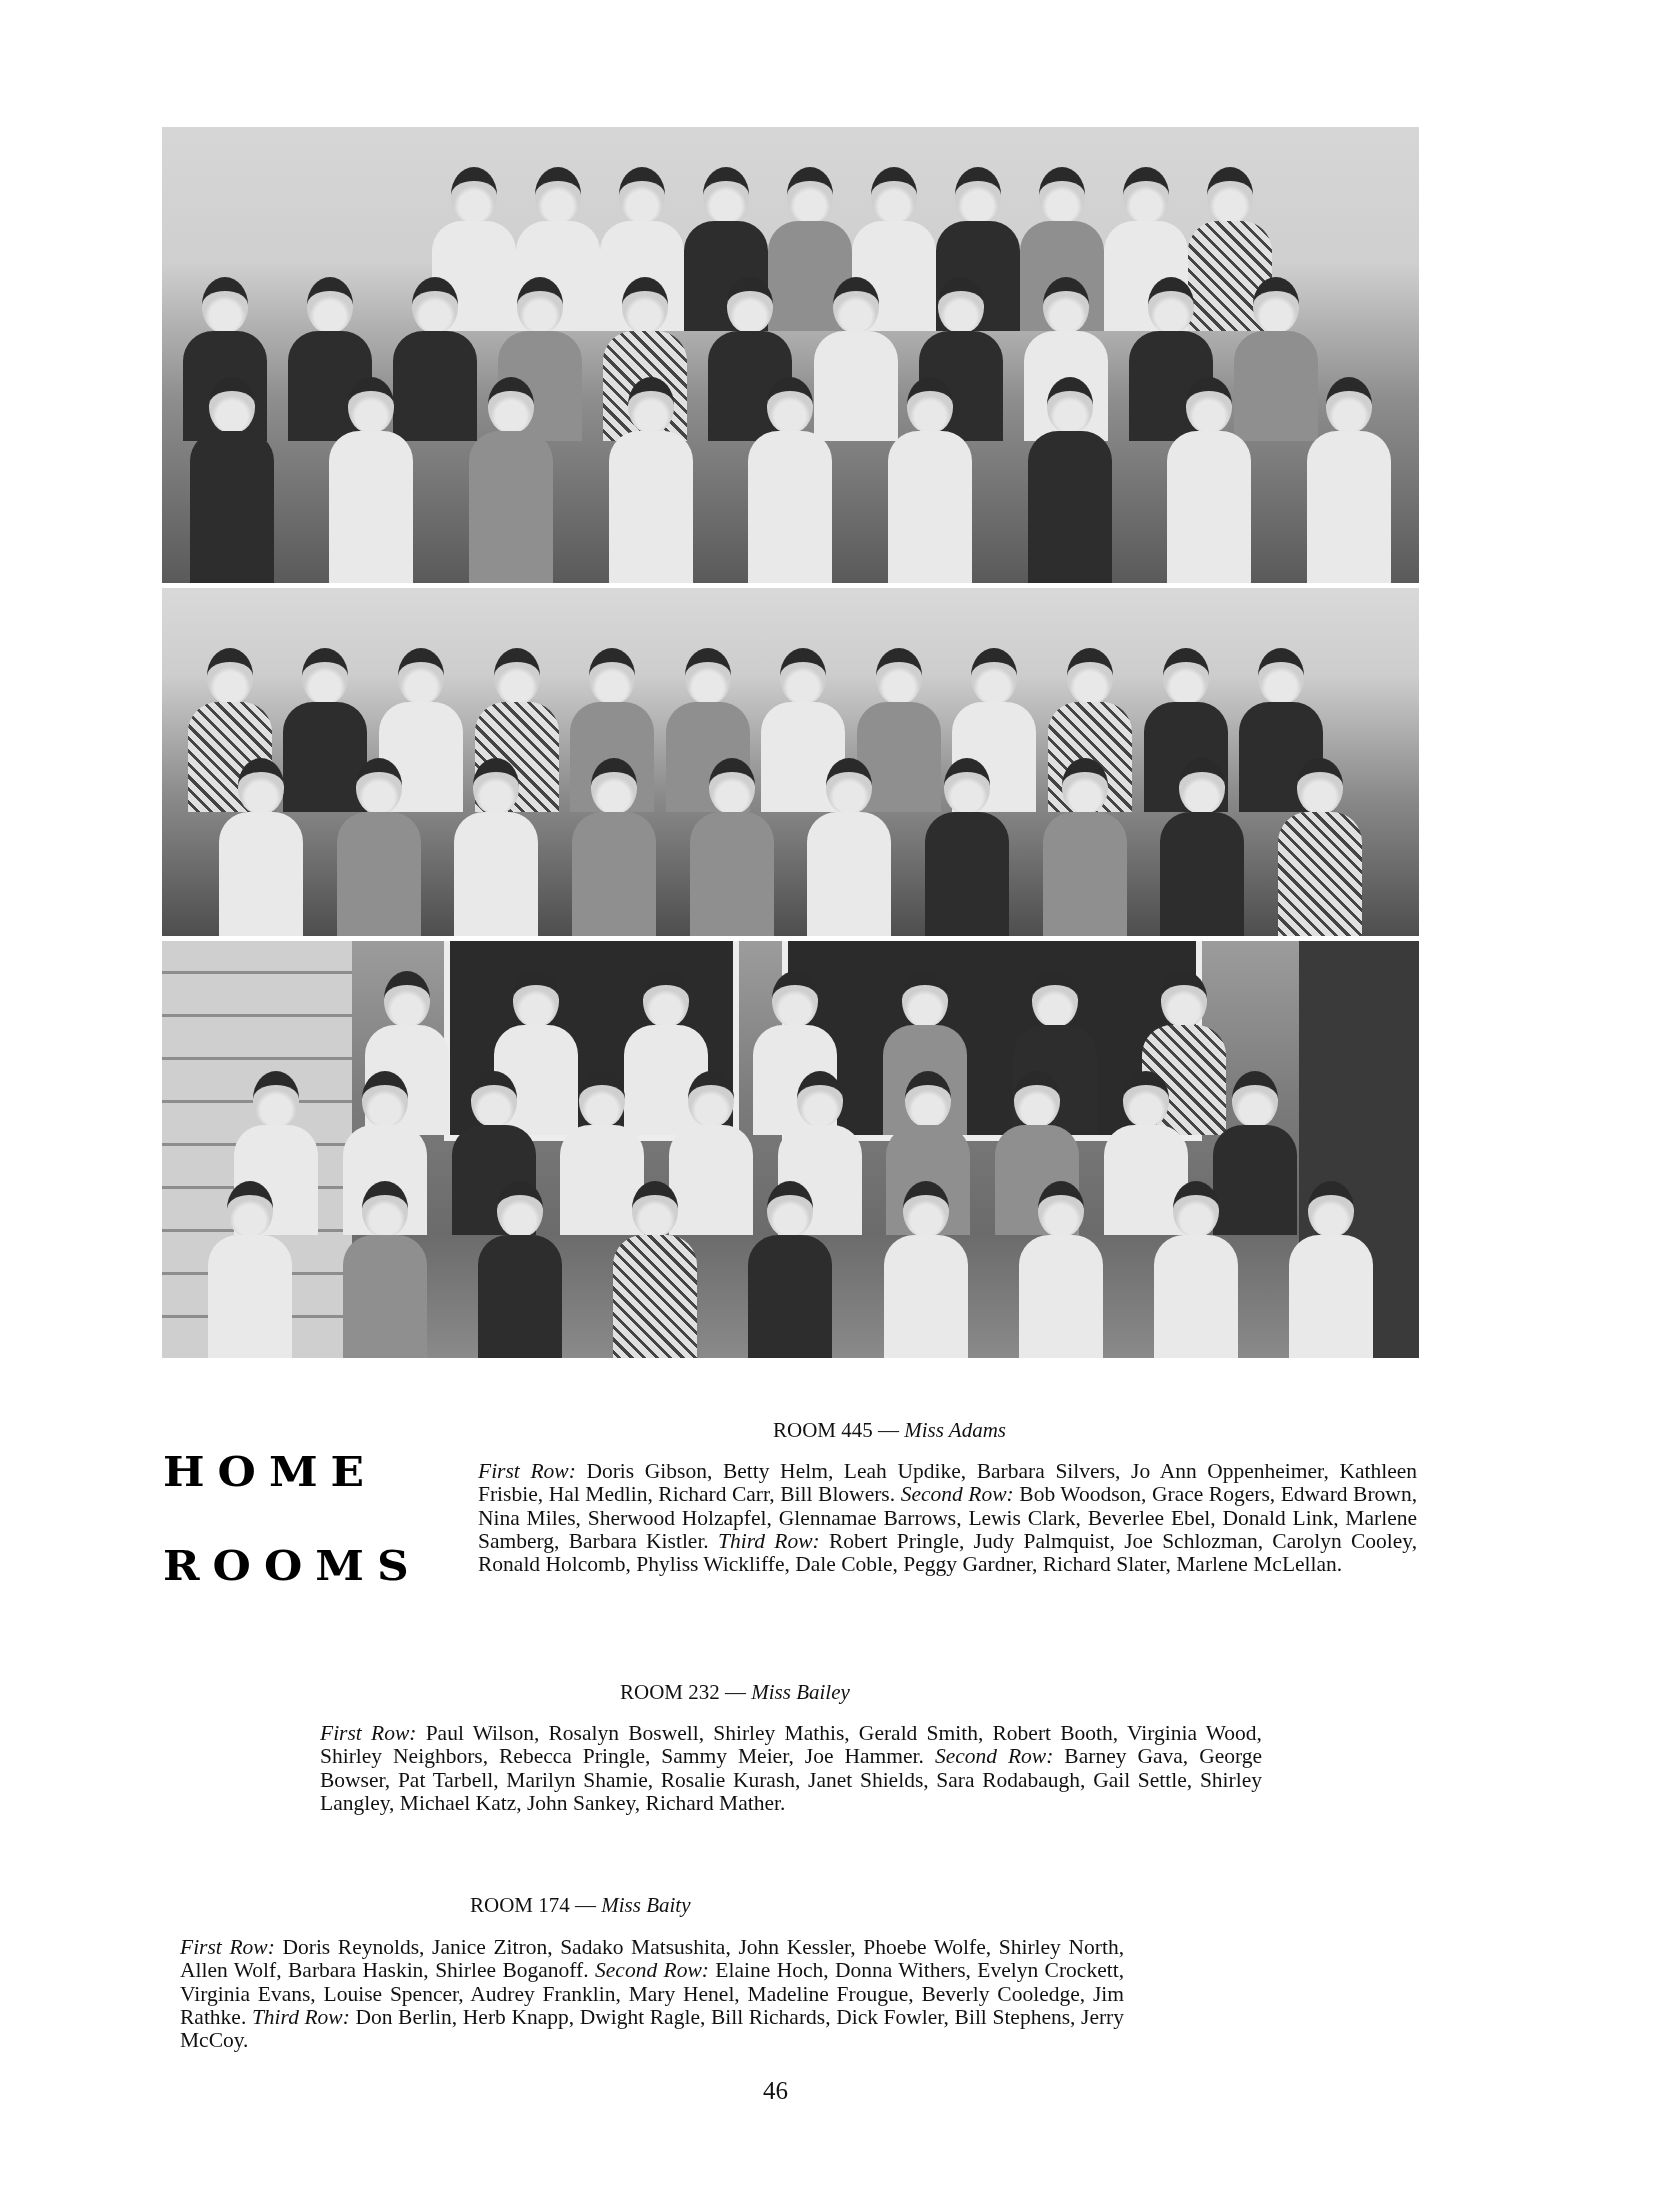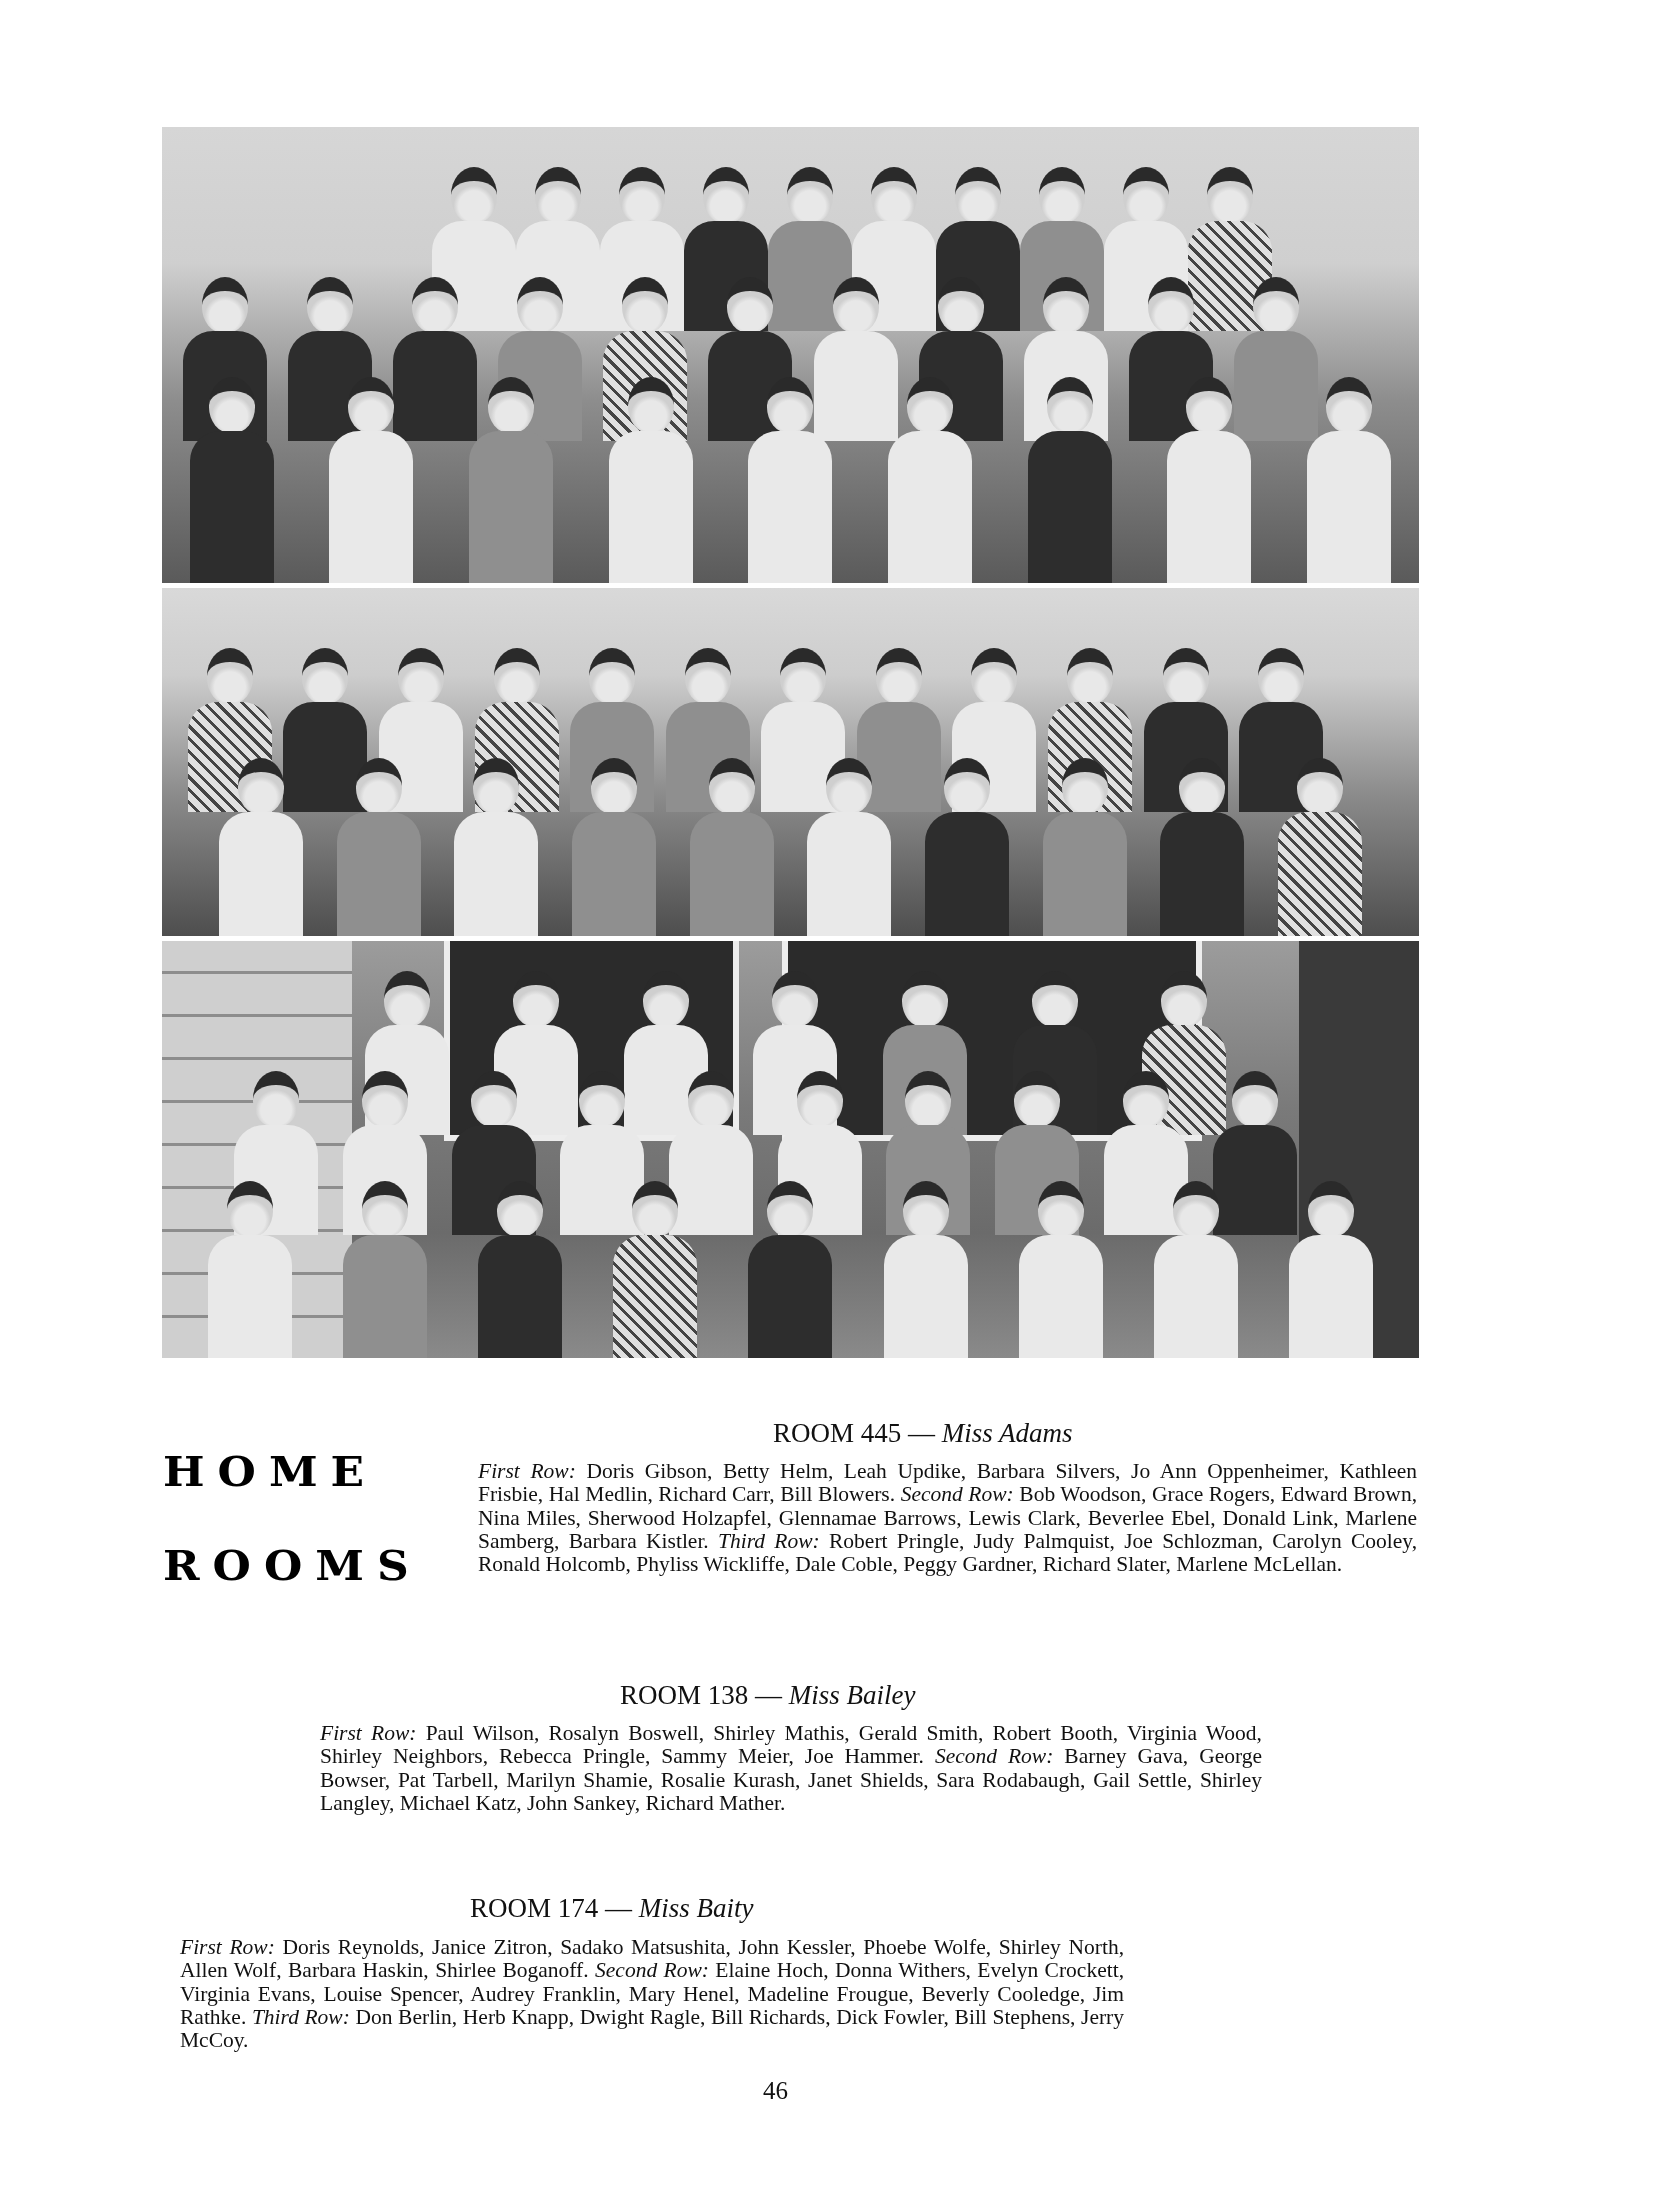--- a/index.html
+++ b/index.html
@@ -25,21 +25,21 @@
   .stone { position: absolute; top: 0; bottom: 0; background:
            repeating-linear-gradient(0deg, #cfcfcf 0 40px, #8d8d8d 40px 43px),
            #bdbdbd; }
   .door { position: absolute; top: 0; height: 200px; background: #2b2b2b; border: 6px solid #ededed; border-top: 0; box-sizing: border-box; }
 
   .title-block { position: absolute; left: 163px; top: 1450px; width: 290px;
                  font-family: "DejaVu Serif", serif; font-weight: 900; color: #000; }
   .title-line { font-size: 44px; letter-spacing: 13px; line-height: 1; transform: scaleY(0.92); }
   #title-line-2 { margin-top: 50px; }
 
-  .room-head { position: absolute; font-size: 27px; text-align: right; color: #111; }
+  .room-head { position: absolute; font-size: 21px; text-align: right; color: #111; }
   .room-head .teacher { font-style: italic; }
   .room-body { position: absolute; font-size: 21.5px; line-height: 23.3px; text-align: justify; color: #111; }
   .room-body i { font-style: italic; }
 
   #page-number { position: absolute; left: 763px; top: 2077px; font-size: 25px; color: #111; }
 </style>
 </head>
 <body>
 
 <div class="photo" id="photo-1">
@@ -391,21 +391,21 @@
 <div class="room-head" style="left:773px;top:1418px;">
   <span>ROOM 445</span><span> — </span><span class="teacher">Miss Adams</span>
 </div>
 <div class="room-body" style="left:478px;top:1460px;width:939px;">
   <i>First Row:</i> <span>Doris Gibson, Betty Helm, Leah Updike, Barbara Silvers, Jo Ann Oppenheimer, Kathleen Frisbie, Hal Medlin, Richard Carr, Bill Blowers.</span>
   <i>Second Row:</i> <span>Bob Woodson, Grace Rogers, Edward Brown, Nina Miles, Sherwood Holzapfel, Glennamae Barrows, Lewis Clark, Beverlee Ebel, Donald Link, Marlene Samberg, Barbara Kistler.</span>
   <i>Third Row:</i> <span>Robert Pringle, Judy Palmquist, Joe Schlozman, Carolyn Cooley, Ronald Holcomb, Phyliss Wickliffe, Dale Coble, Peggy Gardner, Richard Slater, Marlene McLellan.</span>
 </div>
 
 <div class="room-head" style="left:620px;top:1680px;">
-  <span>ROOM 138</span><span> — </span><span class="teacher">Miss Bailey</span>
+  <span>ROOM 232</span><span> — </span><span class="teacher">Miss Bailey</span>
 </div>
 <div class="room-body" style="left:320px;top:1722px;width:942px;">
   <i>First Row:</i> <span>Paul Wilson, Rosalyn Boswell, Shirley Mathis, Gerald Smith, Robert Booth, Virginia Wood, Shirley Neighbors, Rebecca Pringle, Sammy Meier, Joe Hammer.</span>
   <i>Second Row:</i> <span>Barney Gava, George Bowser, Pat Tarbell, Marilyn Shamie, Rosalie Kurash, Janet Shields, Sara Rodabaugh, Gail Settle, Shirley Langley, Michael Katz, John Sankey, Richard Mather.</span>
 </div>
 
 <div class="room-head" style="left:470px;top:1893px;">
   <span>ROOM 174</span><span> — </span><span class="teacher">Miss Baity</span>
 </div>
 <div class="room-body" style="left:180px;top:1936px;width:944px;">

